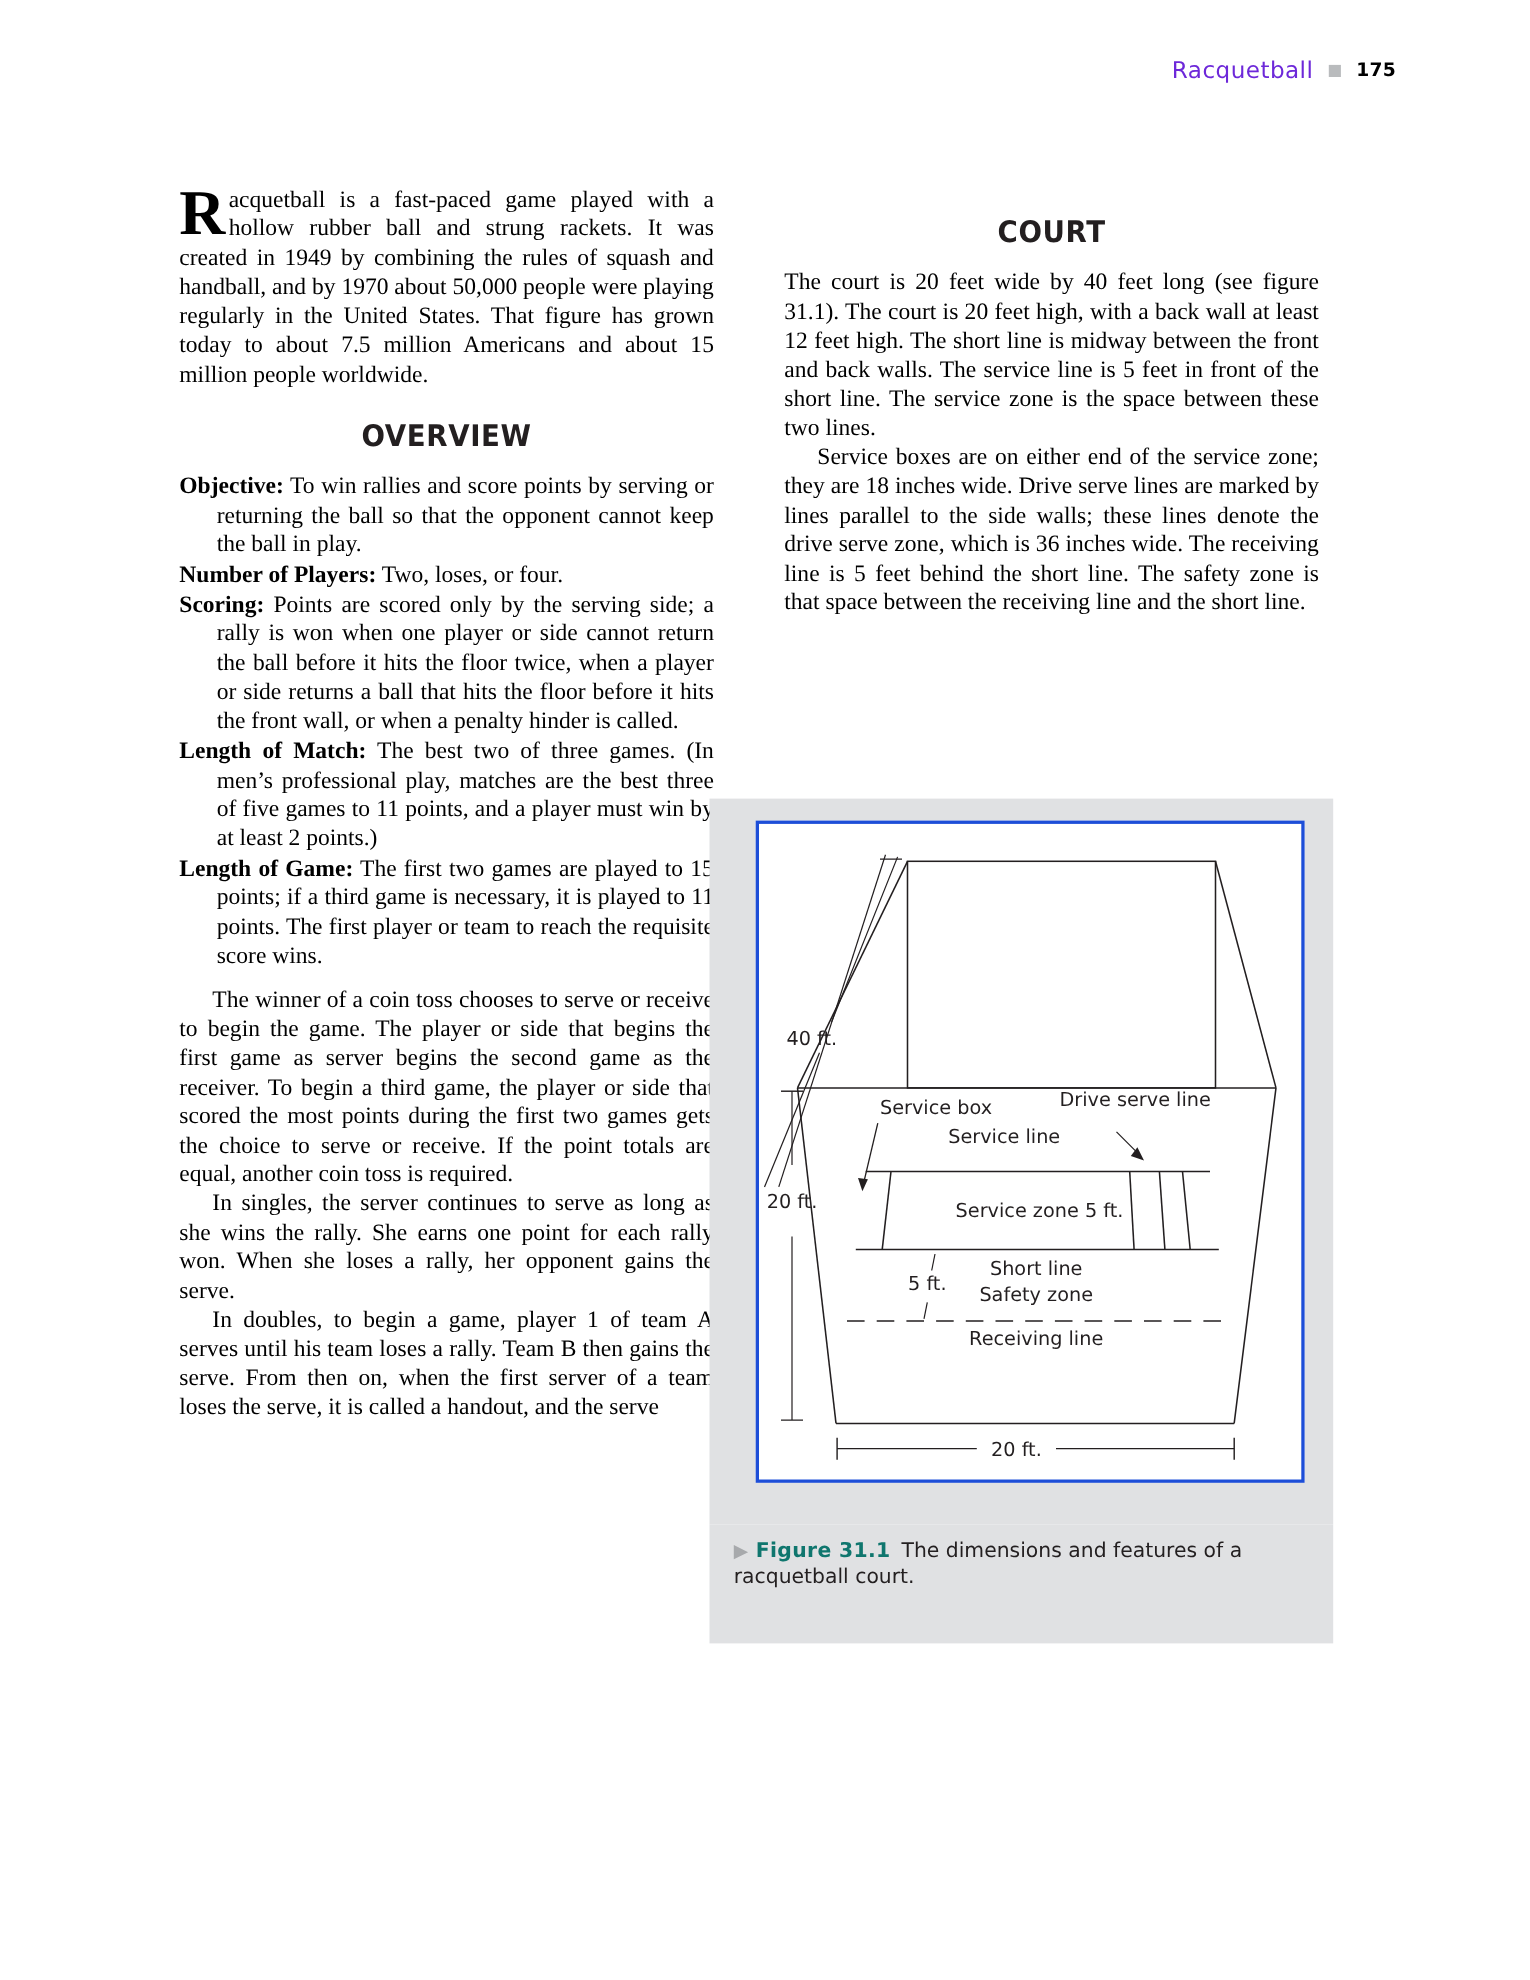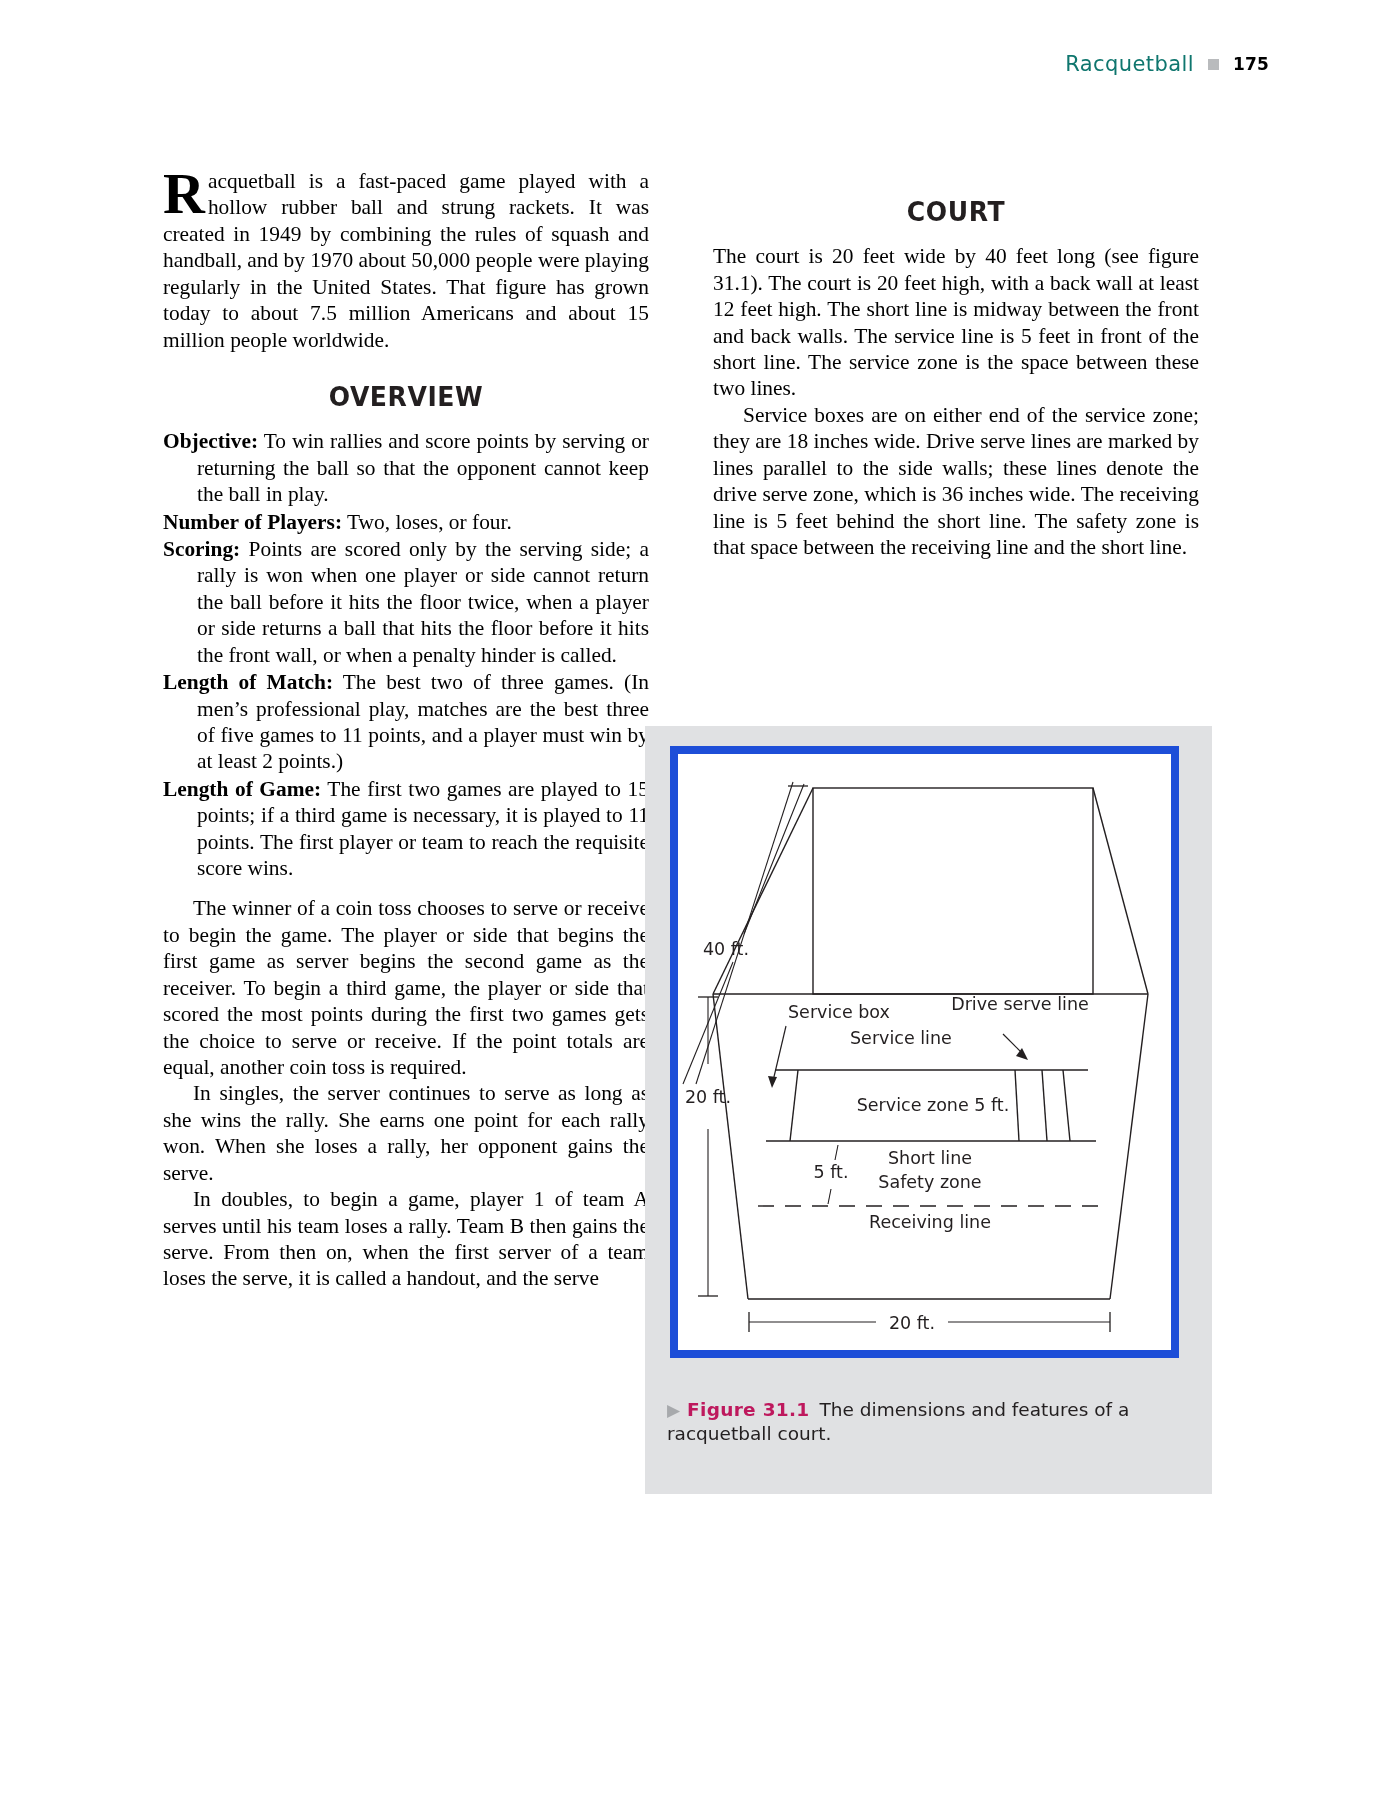--- a/index.html
+++ b/index.html
@@ -23,21 +23,21 @@
     top: 52px;
     right: 122px;
     display: flex;
     align-items: center;
     gap: 14px;
     font-family: "DejaVu Sans", sans-serif;
   }
   .runhead-title {
     font-size: 21px;
     letter-spacing: 0.4px;
-    color: #0f766e;
+    color: #6d28d9;
   }
   .runhead-sq {
     width: 11px;
     height: 11px;
     background: #b9bbbd;
     display: inline-block;
   }
   .runhead-page {
     font-size: 17px;
     font-weight: bold;
@@ -102,44 +102,44 @@
   .figure-panel {
     position: absolute;
     left: 645px;
     top: 726px;
     width: 567px;
     height: 660px;
     background: #e0e1e3;
   }
   .figure-inner {
     position: absolute;
-    left: 25px;
+    left: 42px;
     top: 20px;
     width: 493px;
     height: 596px;
     background: #ffffff;
-    border: 8px solid #1d4ed8;
+    border: 3px solid #1d4ed8;
   }
   .court-svg { display: block; width: 100%; height: 100%; }
   .cap-wrap {
     position: absolute;
     left: 645px;
     top: 1398px;
     width: 567px;
     font-family: "DejaVu Sans", sans-serif;
     font-size: 18.5px;
     line-height: 1.32;
   }
   .cap-tri {
     color: #a7a9ac;
     font-size: 17px;
     margin-right: 7px;
   }
   .cap-label {
-    color: #be185d;
+    color: #0f766e;
     font-weight: bold;
     letter-spacing: 0.3px;
     margin-right: 10px;
     margin-top: 48px;
   }
   .cap-text { color: #231f20; }
 
   
   .figure-caption-bg {
     position: absolute;

